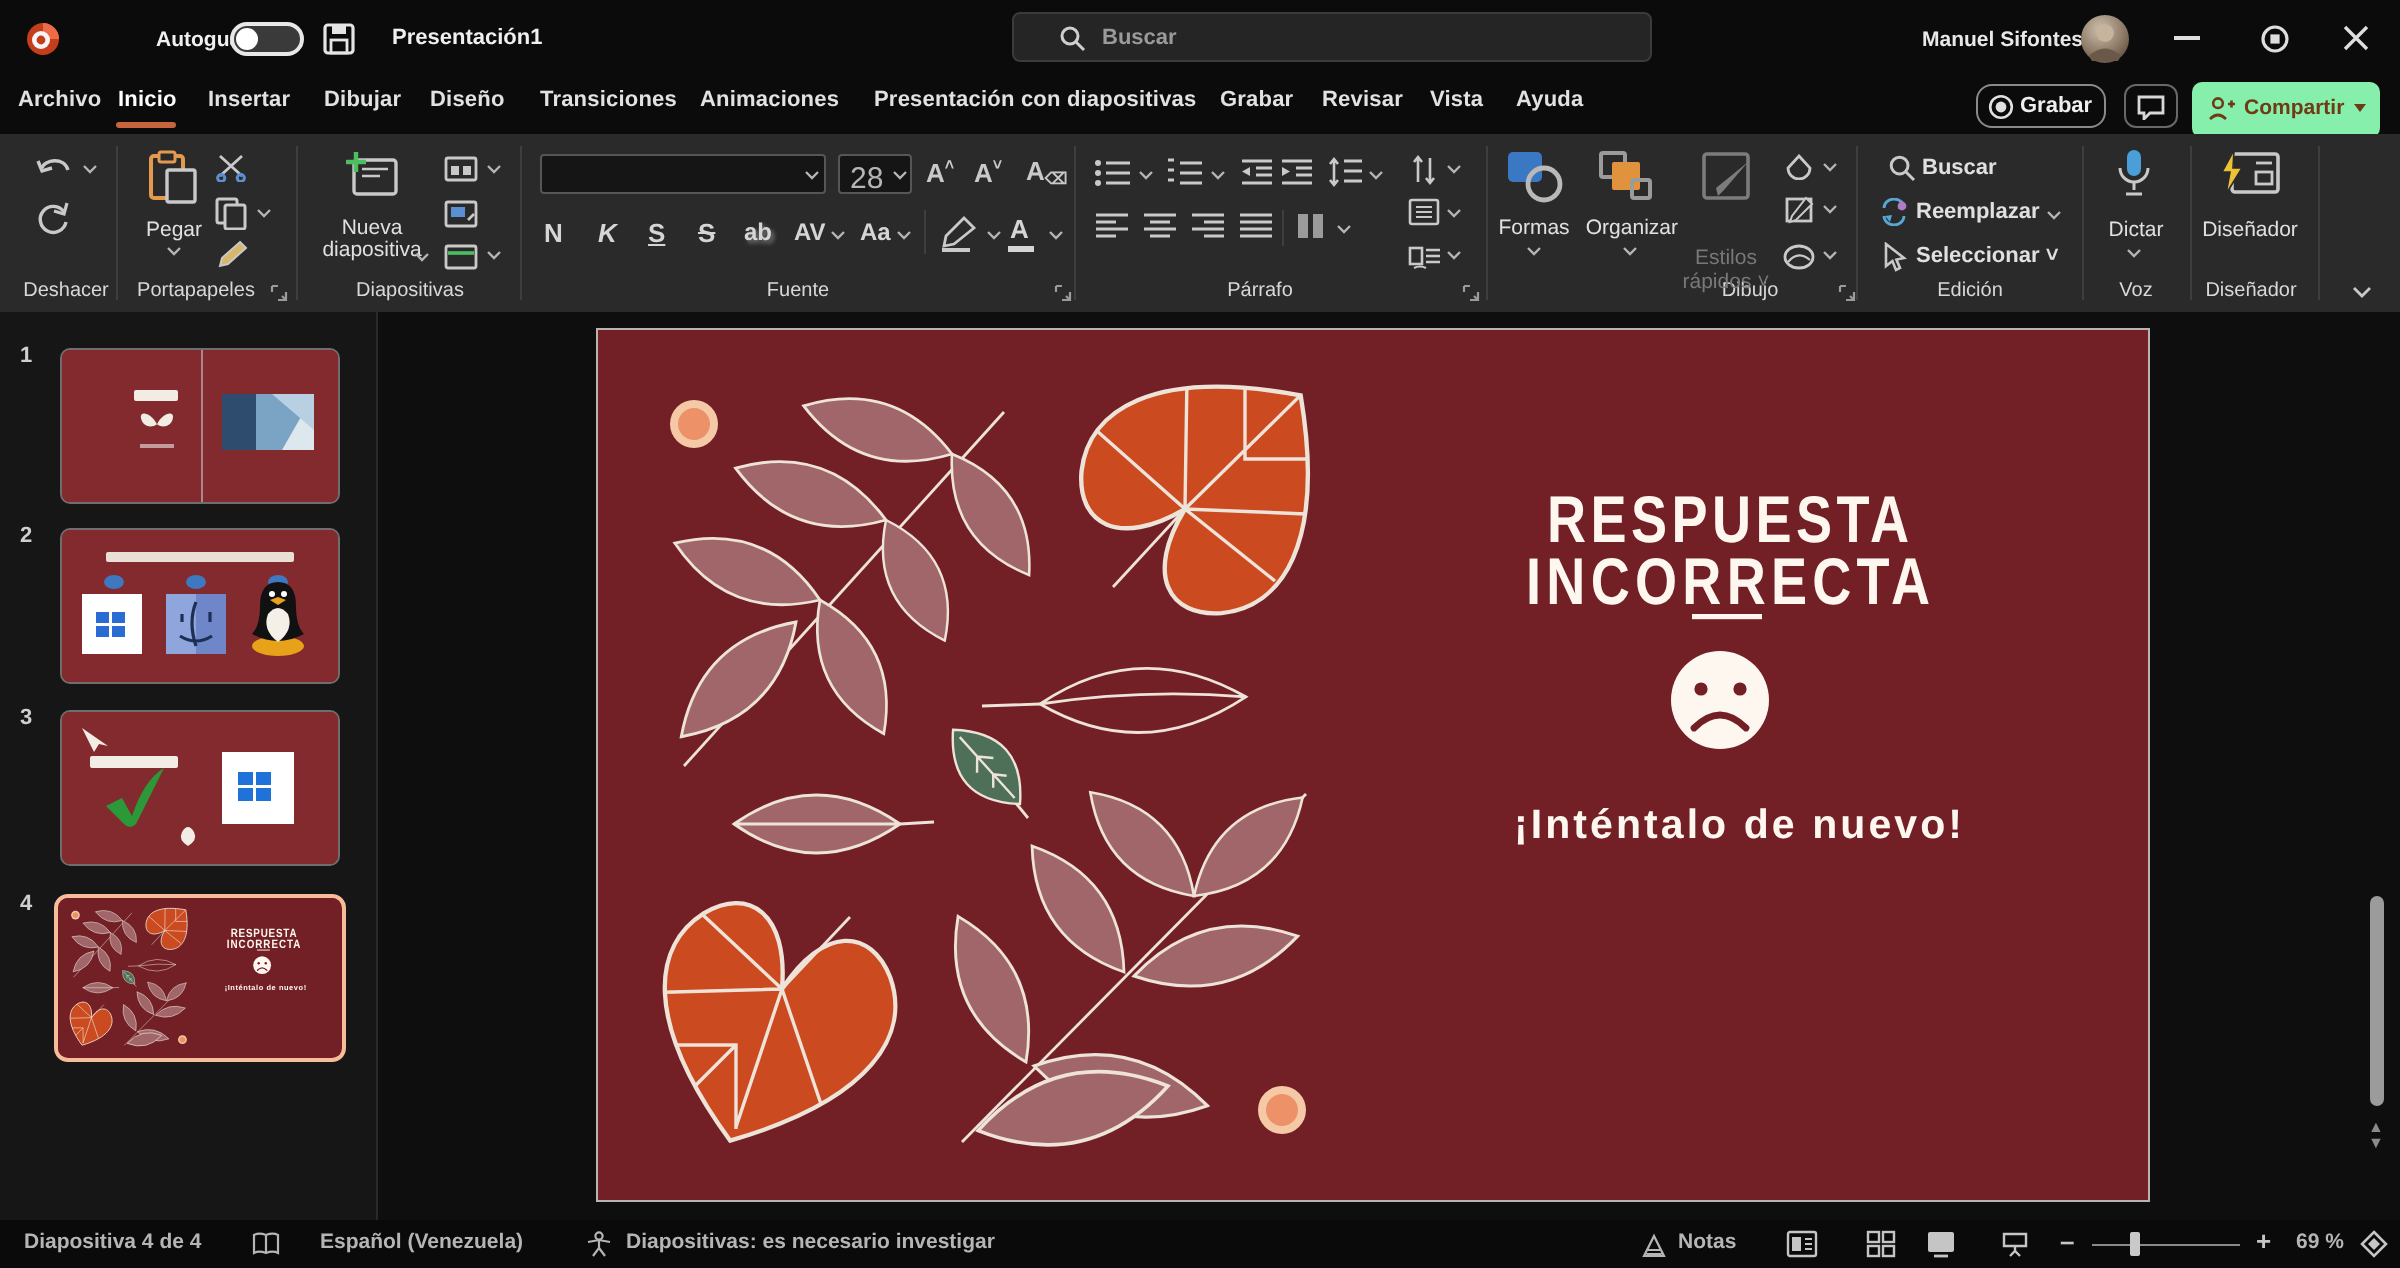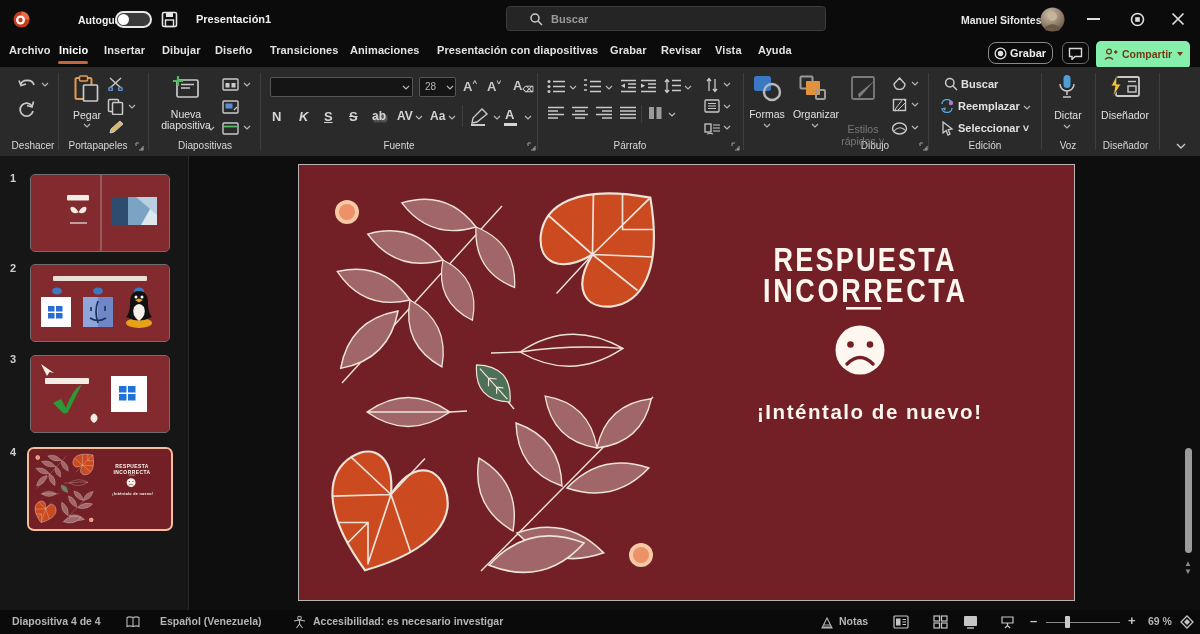--- a/index.html
+++ b/index.html
@@ -199,21 +199,21 @@
         <path d="M2 4.5 h13" stroke="#4dbd61" stroke-width="1.8"></path>
       </svg>
       <svg class="abs" style="left:243px;top:58px" width="8" height="5" viewBox="0 0 8 5">
           <path d="M1 1 L4 4 L7 1" fill="none" stroke="#b5b5b5" stroke-width="1.2"></path>
         </svg>
 
       <div class="abs" style="left:270px;top:10px;width:143px;height:20px;background:#151515;border:1px solid #565656;border-radius:2px;"></div>
       <svg class="abs" style="left:402px;top:18px" width="8" height="5" viewBox="0 0 8 5">
           <path d="M1 1 L4 4 L7 1" fill="none" stroke="#b5b5b5" stroke-width="1.2"></path>
         </svg>
-      <div class="abs" style="left:419px;top:10px;width:37px;height:20px;background:#151515;border:1px solid #565656;border-radius:2px;color:#b5b5b5;font-size:10px;padding:3px 0 0 5px;">28</div>
+      <div class="abs" style="left:419px;top:10px;width:37px;height:20px;background:#151515;border:1px solid #565656;border-radius:2px;color:#b5b5b5;font-size:15px;padding:3px 0 0 5px;">28</div>
       <svg class="abs" style="left:446px;top:18px" width="8" height="5" viewBox="0 0 8 5">
           <path d="M1 1 L4 4 L7 1" fill="none" stroke="#b5b5b5" stroke-width="1.2"></path>
         </svg>
       <div class="abs" style="left:463px;top:11px;font-size:13px;font-weight:700;color:#c9c9c9;">A<span style="font-size:8px;vertical-align:6px;">˄</span></div>
       <div class="abs" style="left:487px;top:11px;font-size:13px;font-weight:700;color:#c9c9c9;">A<span style="font-size:8px;vertical-align:6px;">˅</span></div>
       <div class="abs" style="left:513px;top:11px;font-size:13px;font-weight:700;color:#c9c9c9;">A<span style="font-size:8px;vertical-align:-2px;">⌫</span></div>
 
       <div class="abs" style="left:272px;top:42px;font-size:13px;font-weight:700;color:#d5d5d5;">N</div>
       <div class="abs" style="left:299px;top:42px;font-size:13px;font-style:italic;font-weight:600;color:#d5d5d5;">K</div>
       <div class="abs" style="left:324px;top:42px;font-size:13px;font-weight:600;color:#d5d5d5;text-decoration:underline;">S</div>
@@ -570,21 +570,21 @@
   <div id="statusbar">
     <div class="sb" style="left:12px;font-weight:600;">Diapositiva 4 de 4</div>
     <svg class="sb" style="left:126px;top:6px" width="14" height="12" viewBox="0 0 14 12">
       <path d="M1 1.5 Q3.5 .2 7 1.5 Q10.5 .2 13 1.5 V10.5 Q10.5 9.2 7 10.5 Q3.5 9.2 1 10.5 Z M7 1.5 V10.5" fill="none" stroke="#b5b5b5" stroke-width="1.1"></path>
     </svg>
     <div class="sb" style="left:160px;font-weight:600;">Español (Venezuela)</div>
     <svg class="sb" style="left:292px;top:5px" width="15" height="14" viewBox="0 0 15 14">
       <circle cx="7.5" cy="3" r="1.8" fill="none" stroke="#b5b5b5" stroke-width="1.1"></circle>
       <path d="M2 6 L7.5 5 L13 6 M7.5 5 V9 L4.5 13 M7.5 9 L10.5 13" fill="none" stroke="#b5b5b5" stroke-width="1.1"></path>
     </svg>
-    <div class="sb" style="left:313px;font-weight:600;">Accesibilidad: es necesario investigar</div>
+    <div class="sb" style="left:313px;font-weight:600;">Diapositivas: es necesario investigar</div>
     <svg class="sb" style="left:820px;top:6px" width="14" height="13" viewBox="0 0 14 13">
       <path d="M2 12 L7 2 L12 12 Z M4 9 H10 M3.2 11 H10.8" fill="none" stroke="#b5b5b5" stroke-width="1.1"></path>
     </svg>
     <div class="sb" style="left:839px;font-weight:600;">Notas</div>
     <svg class="sb" style="left:893px;top:5px" width="16" height="14" viewBox="0 0 16 14">
       <rect x="1" y="1" width="14" height="12" rx="1" fill="none" stroke="#c5c5c5" stroke-width="1.2"></rect>
       <rect x="3" y="3.5" width="4.5" height="7" fill="#c5c5c5"></rect>
       <path d="M9.5 4.5 H13 M9.5 7 H13 M9.5 9.5 H13" stroke="#c5c5c5" stroke-width="1.1"></path>
     </svg>
     <svg class="sb" style="left:933px;top:5px" width="15" height="14" viewBox="0 0 15 14">

